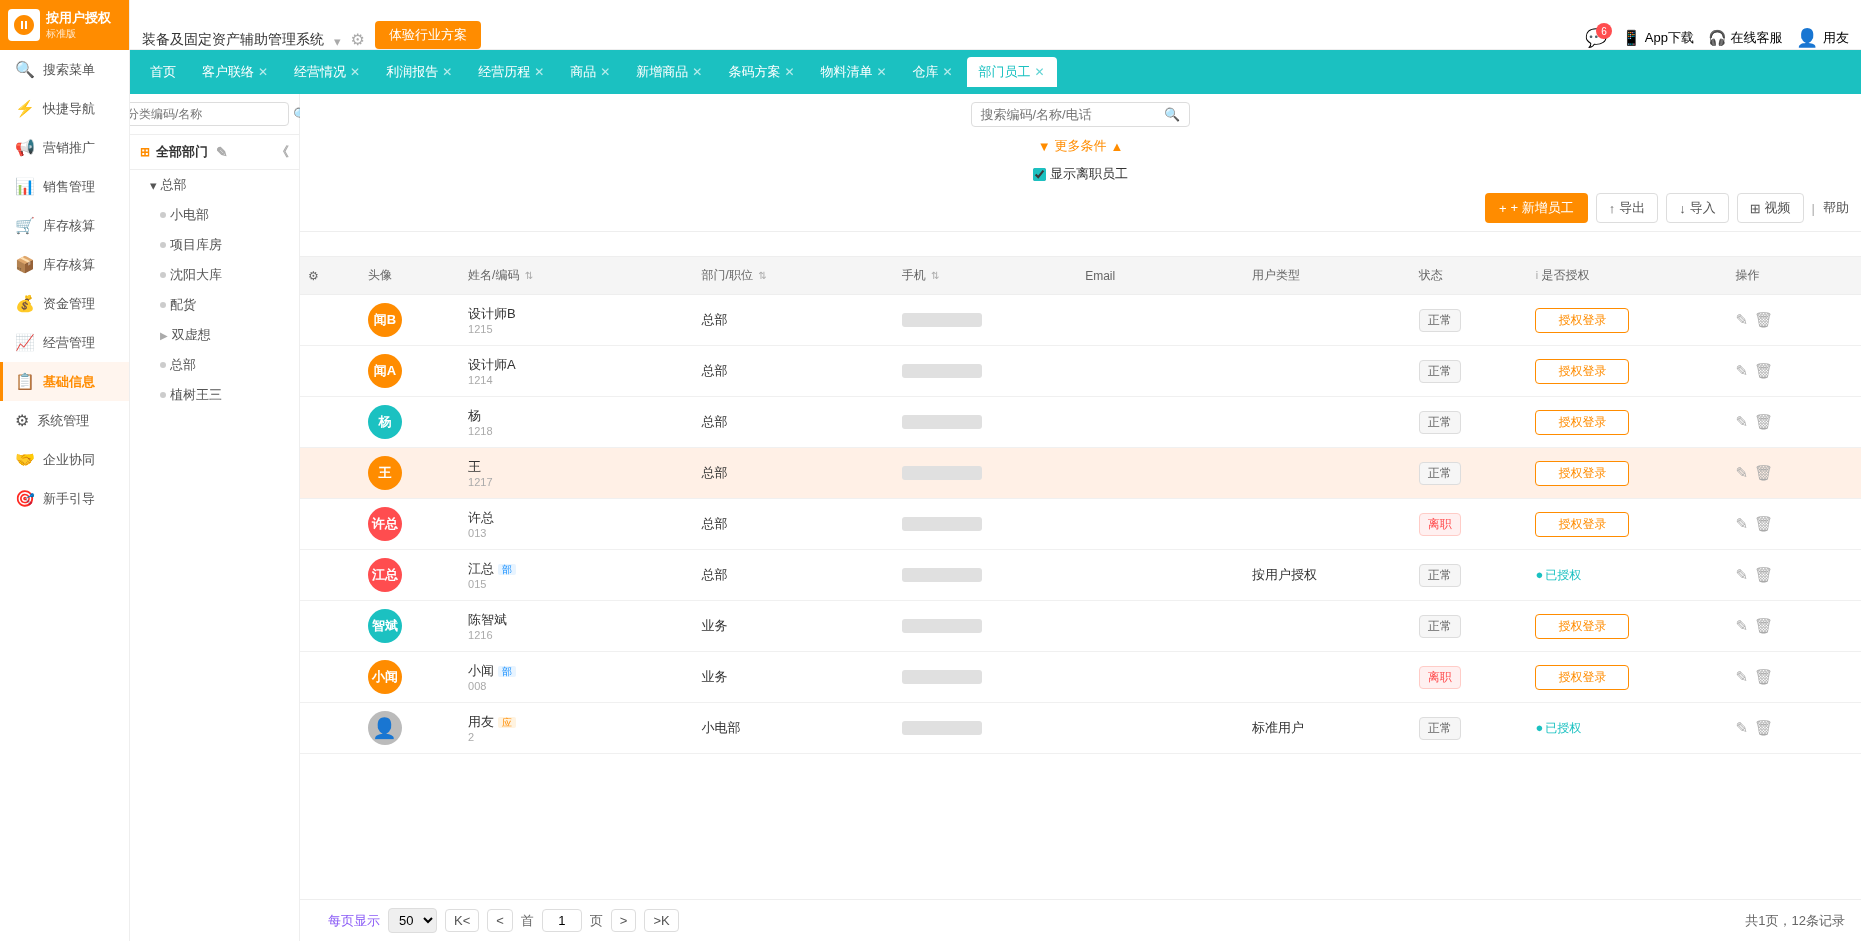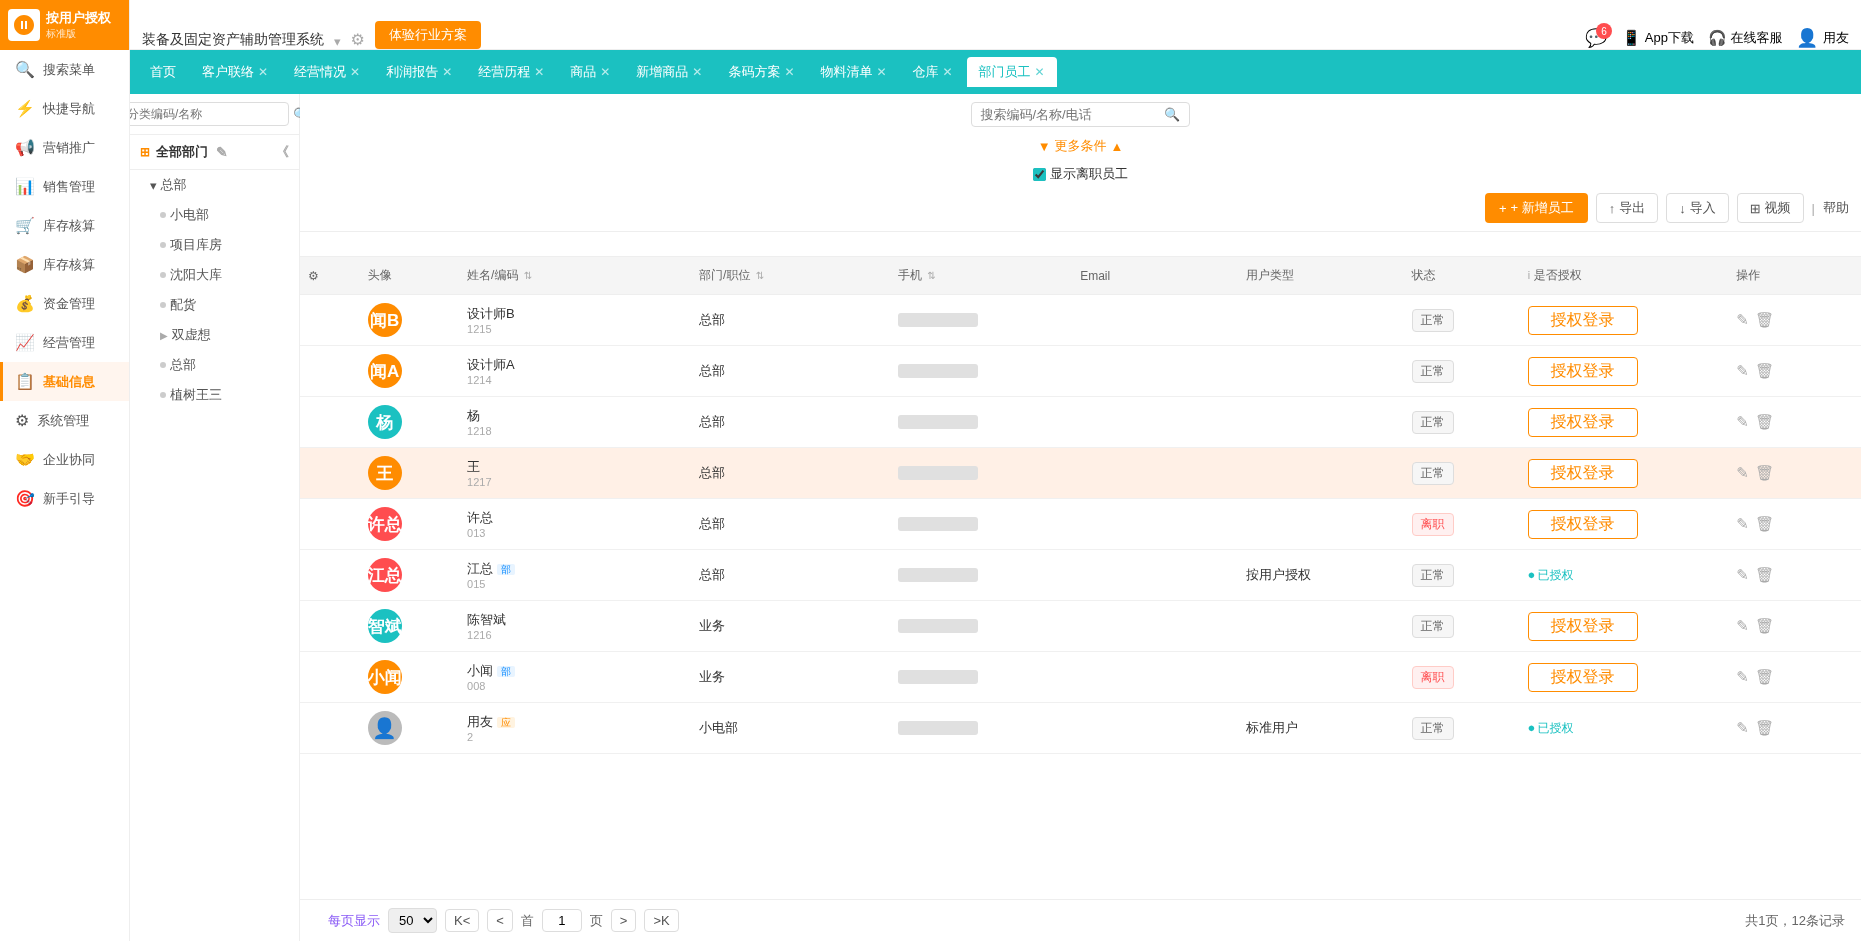--- a/index.html
+++ b/index.html
@@ -68,25 +68,25 @@
     .btn-query { background: #ff8c00; color: #fff; border: none; border-radius: 4px; padding: 5px 16px; cursor: pointer; }
     .btn-set { background: #fff; color: #555; border: 1px solid #ddd; border-radius: 4px; padding: 5px 14px; cursor: pointer; }
 
     
     .table-wrapper { flex: 1; overflow-y: auto; background: #fff; margin: 0; }
     table { width: 100%; border-collapse: collapse; }
     thead tr { background: #f5f5f5; }
     th { padding: 10px 8px; text-align: left; color: #666; font-weight: normal; border-bottom: 1px solid #eee; white-space: nowrap; font-size: 12px; }
     td { padding: 8px 8px; border-bottom: 1px solid #f0f0f0; color: #333; font-size: 13px; vertical-align: middle; }
     tr.highlighted { background: #fff0e6; }
-    .avatar { width: 34px; height: 34px; border-radius: 50%; display: flex; align-items: center; justify-content: center; color: #fff; font-size: 17px; font-weight: bold; flex-shrink: 0; }
+    .avatar { width: 34px; height: 34px; border-radius: 50%; display: flex; align-items: center; justify-content: center; color: #fff; font-size: 13px; font-weight: bold; flex-shrink: 0; }
     .status-badge { border-radius: 4px; padding: 2px 8px; font-size: 12px; display: inline-block; }
     .status-normal { background: #f6f6f6; color: #666; border: 1px solid #ddd; }
     .status-left { background: #fff0f0; color: #ff4d4f; border: 1px solid #ffccc7; }
-    .auth-btn { border: 1px solid #ff8c00; color: #ff8c00; background: #fff; border-radius: 4px; padding: 3px 22px; cursor: pointer; font-size: 16px; white-space: nowrap; }
+    .auth-btn { border: 1px solid #ff8c00; color: #ff8c00; background: #fff; border-radius: 4px; padding: 3px 22px; cursor: pointer; font-size: 12px; white-space: nowrap; }
     .auth-granted { color: #1bc1c1; font-size: 12px; }
     .auth-dot { color: #1bc1c1; margin-right: 2px; }
     .action-icons { display: flex; gap: 6px; color: #aaa; }
     .action-icon { cursor: pointer; font-size: 15px; }
     .blurred { background: #e0e0e0; border-radius: 3px; color: transparent; user-select: none; height: 14px; width: 80px; display: inline-block; }
     .name-code { display: flex; flex-direction: column; }
     .name-code .code { color: #aaa; font-size: 11px; }
     .tag-blue { background: #e8f4ff; color: #1890ff; border-radius: 2px; padding: 0 4px; font-size: 10px; margin-left: 4px; }
     .tag-orange { background: #fff3e0; color: #ff8c00; border-radius: 2px; padding: 0 4px; font-size: 10px; margin-left: 4px; }
 

